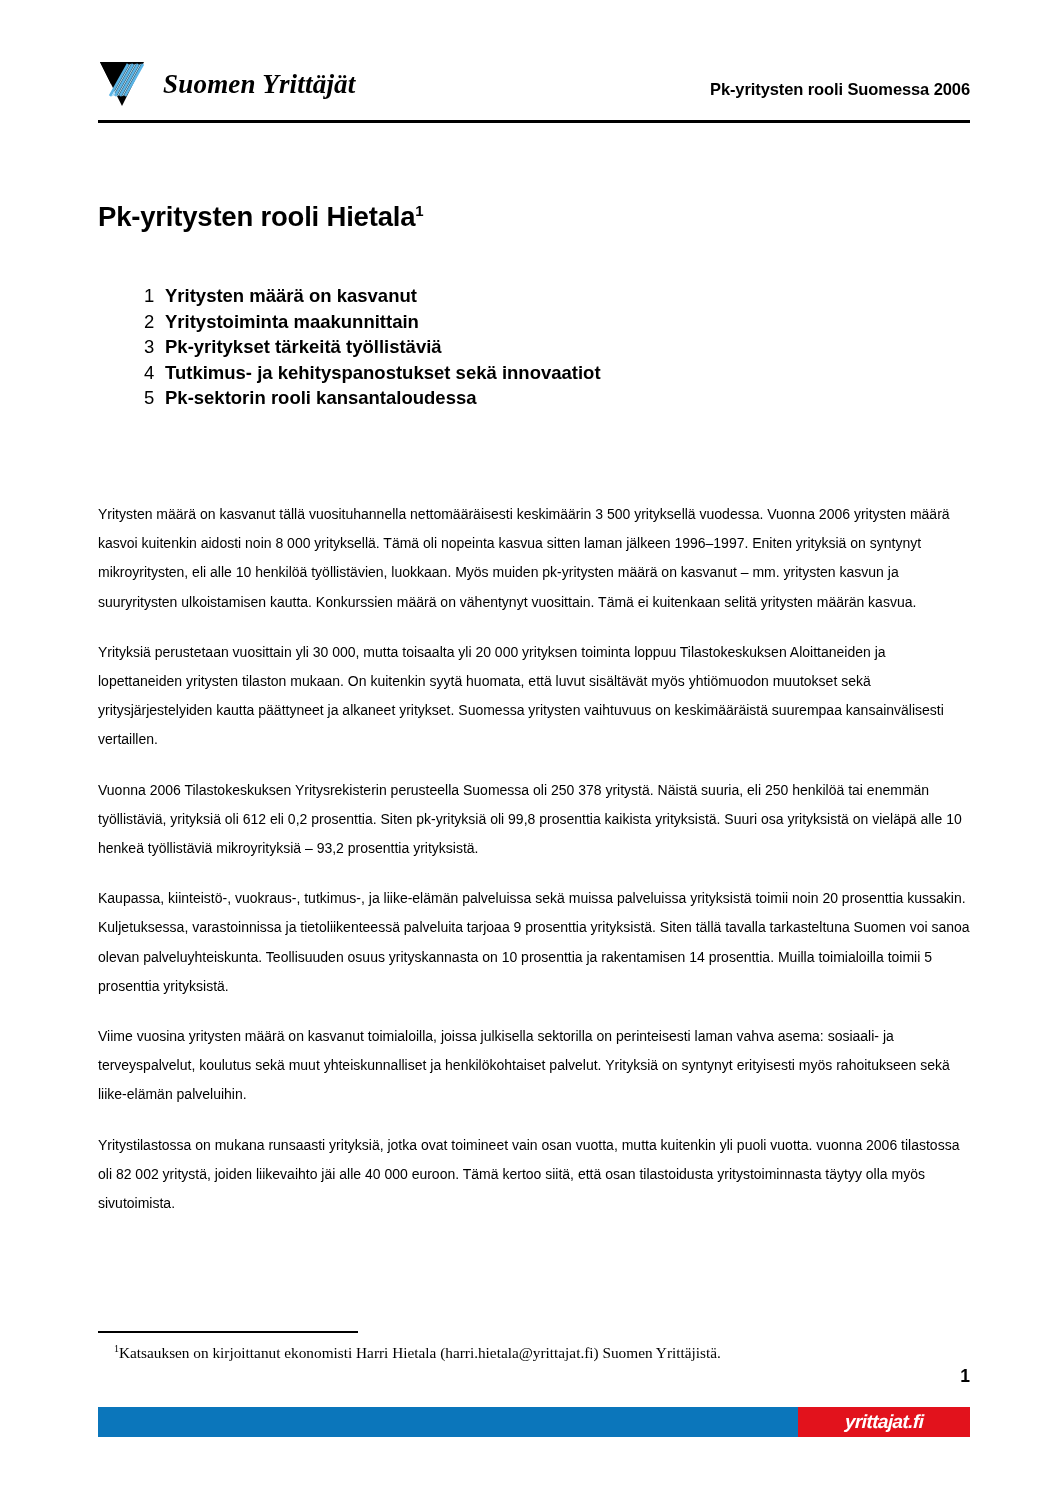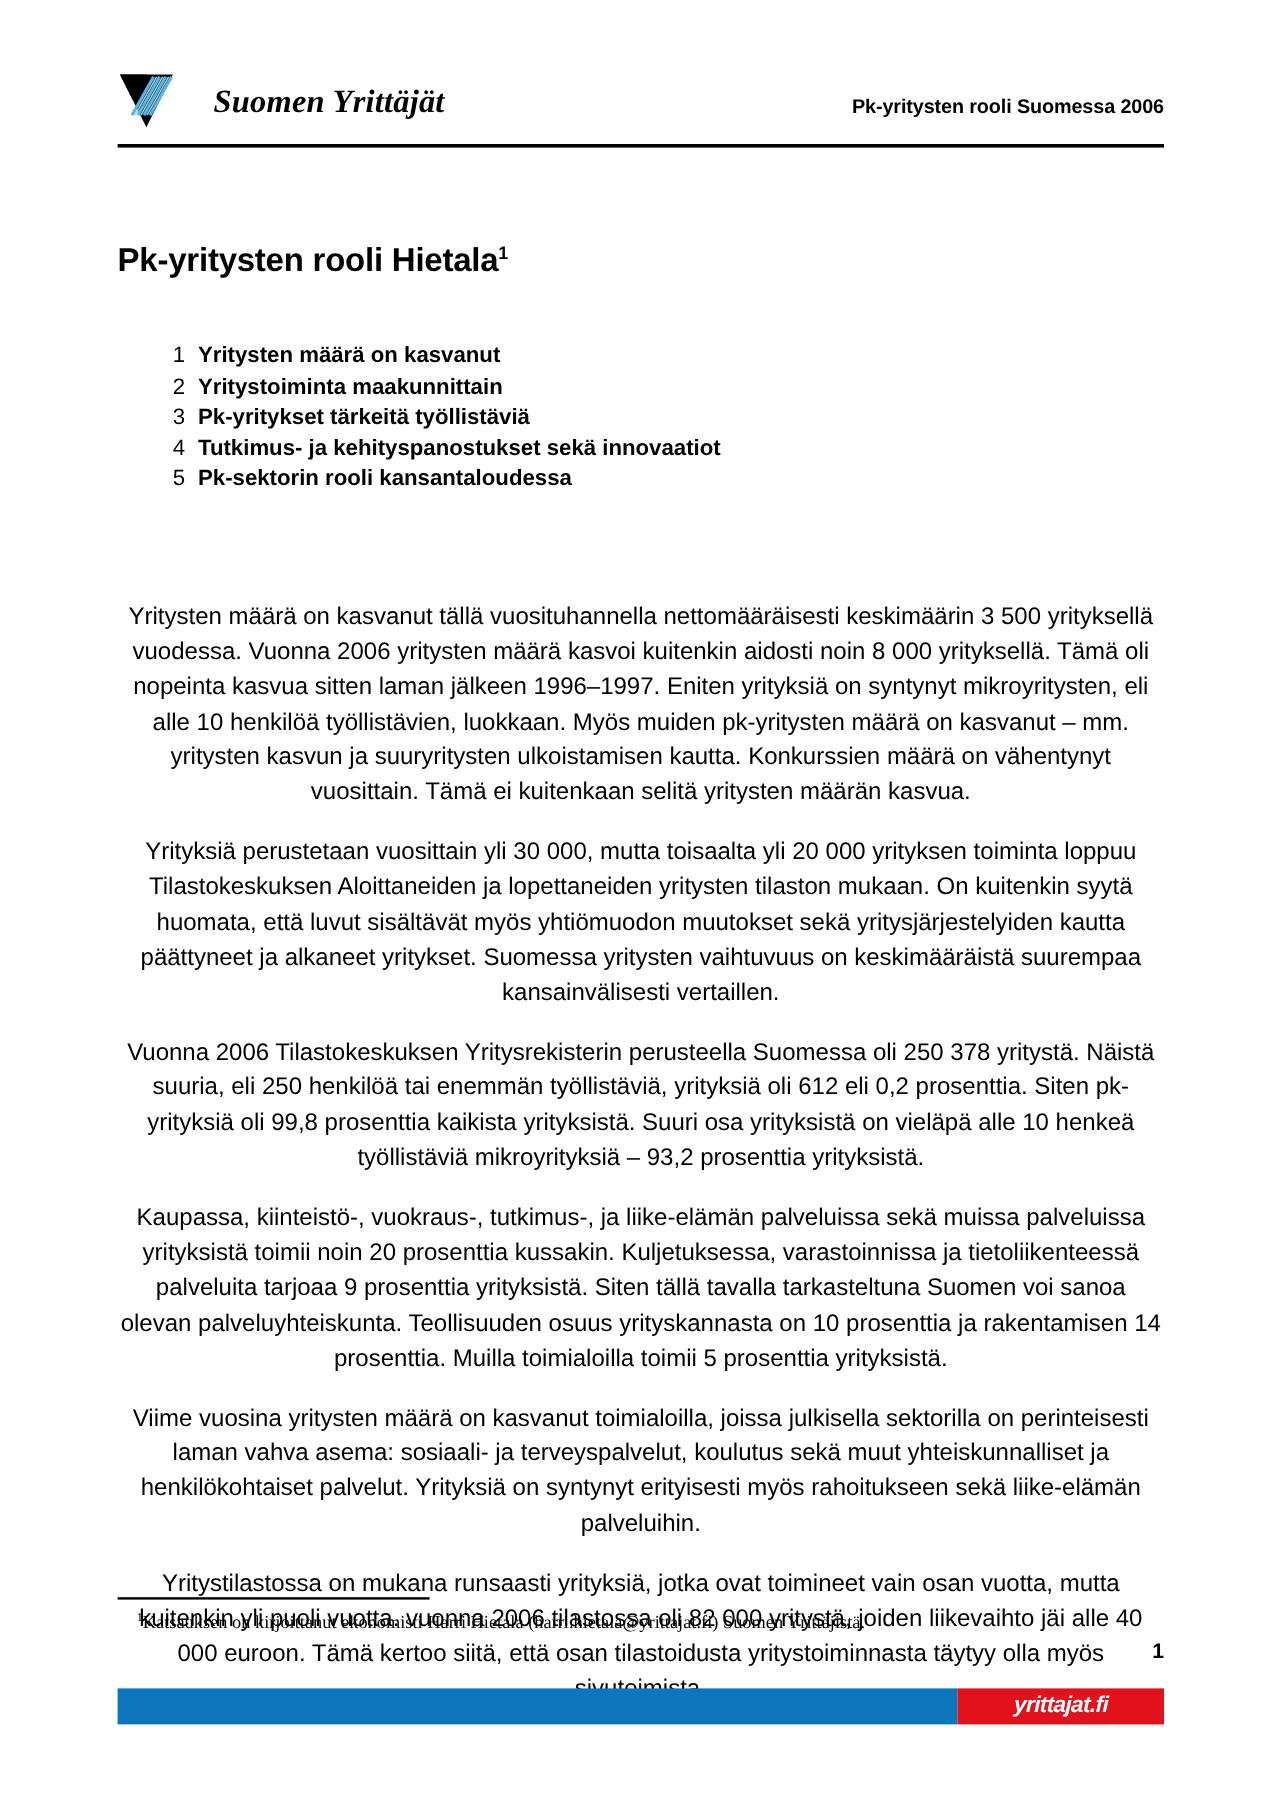--- a/index.html
+++ b/index.html
@@ -26,21 +26,21 @@
     top: 52px;
     width: 872px;
     height: 62px;
     display: flex;
     align-items: flex-end;
     justify-content: space-between;
   }
   .brand {
     display: flex;
     align-items: center;
-    gap: 24px;
+    gap: 9px;
     margin-bottom: 6px;
   }
   .brand-mark {
     width: 56px;
     height: 48px;
     position: relative;
     flex: 0 0 auto;
   }
   .brand-name {
     font-family: "Liberation Serif", serif;
@@ -112,24 +112,24 @@
     top: 500px;
     width: 872px;
   }
   .section-heading {
     font-size: 18.5px;
     font-weight: bold;
     letter-spacing: -0.1px;
     margin: 0 0 27px 0;
   }
   .para {
-    font-size: 20px;
+    font-size: 14px;
     line-height: 29.2px;
     margin: 0 0 21px 0;
-    text-align: center;
+    text-align: left;
   }
 
   
   .footnote-rule {
     position: absolute;
     left: 98px;
     top: 1331px;
     width: 260px;
     height: 1.5px;
     background: #000000;
@@ -246,21 +246,21 @@
       <span class="toc-label">Pk-sektorin rooli kansantaloudessa</span>
     </div>
   </div>
 
   <div class="content">
     <p class="para">Yritysten määrä on kasvanut tällä vuosituhannella nettomääräisesti keskimäärin 3 500 yrityksellä vuodessa. Vuonna 2006 yritysten määrä kasvoi kuitenkin aidosti noin 8 000 yrityksellä. Tämä oli nopeinta kasvua sitten laman jälkeen 1996–1997. Eniten yrityksiä on syntynyt mikroyritysten, eli alle 10 henkilöä työllistävien, luokkaan. Myös muiden pk-yritysten määrä on kasvanut – mm. yritysten kasvun ja suuryritysten ulkoistamisen kautta. Konkurssien määrä on vähentynyt vuosittain. Tämä ei kuitenkaan selitä yritysten määrän kasvua.</p>
     <p class="para">Yrityksiä perustetaan vuosittain yli 30 000, mutta toisaalta yli 20 000 yrityksen toiminta loppuu Tilastokeskuksen Aloittaneiden ja lopettaneiden yritysten tilaston mukaan. On kuitenkin syytä huomata, että luvut sisältävät myös yhtiömuodon muutokset sekä yritysjärjestelyiden kautta päättyneet ja alkaneet yritykset. Suomessa yritysten vaihtuvuus on keskimääräistä suurempaa kansainvälisesti vertaillen.</p>
     <p class="para">Vuonna 2006 Tilastokeskuksen Yritysrekisterin perusteella Suomessa oli 250 378 yritystä. Näistä suuria, eli 250 henkilöä tai enemmän työllistäviä, yrityksiä oli 612 eli 0,2 prosenttia. Siten pk-yrityksiä oli 99,8 prosenttia kaikista yrityksistä. Suuri osa yrityksistä on vieläpä alle 10 henkeä työllistäviä mikroyrityksiä – 93,2 prosenttia yrityksistä.</p>
     <p class="para">Kaupassa, kiinteistö-, vuokraus-, tutkimus-, ja liike-elämän palveluissa sekä muissa palveluissa yrityksistä toimii noin 20 prosenttia kussakin. Kuljetuksessa, varastoinnissa ja tietoliikenteessä palveluita tarjoaa 9 prosenttia yrityksistä. Siten tällä tavalla tarkasteltuna Suomen voi sanoa olevan palveluyhteiskunta. Teollisuuden osuus yrityskannasta on 10 prosenttia ja rakentamisen 14 prosenttia. Muilla toimialoilla toimii 5 prosenttia yrityksistä.</p>
     <p class="para">Viime vuosina yritysten määrä on kasvanut toimialoilla, joissa julkisella sektorilla on perinteisesti laman vahva asema: sosiaali- ja terveyspalvelut, koulutus sekä muut yhteiskunnalliset ja henkilökohtaiset palvelut. Yrityksiä on syntynyt erityisesti myös rahoitukseen sekä liike-elämän palveluihin.</p>
-    <p class="para">Yritystilastossa on mukana runsaasti yrityksiä, jotka ovat toimineet vain osan vuotta, mutta kuitenkin yli puoli vuotta. vuonna 2006 tilastossa oli 82 000 yritystä, joiden liikevaihto jäi alle 40 000 euroon. Tämä kertoo siitä, että osan tilastoidusta yritystoiminnasta täytyy olla myös sivutoimista.</p>
+    <p class="para">Yritystilastossa on mukana runsaasti yrityksiä, jotka ovat toimineet vain osan vuotta, mutta kuitenkin yli puoli vuotta. vuonna 2006 tilastossa oli 82 002 yritystä, joiden liikevaihto jäi alle 40 000 euroon. Tämä kertoo siitä, että osan tilastoidusta yritystoiminnasta täytyy olla myös sivutoimista.</p>
   </div>
 
   <div class="footnote-rule"></div>
   <div class="footnote">
     <sup>1</sup><span>Katsauksen on kirjoittanut ekonomisti Harri Hietala (harri.hietala@yrittajat.fi) Suomen Yrittäjistä.</span>
   </div>
 
   <div class="page-number">1</div>
 
   <div class="footer">

